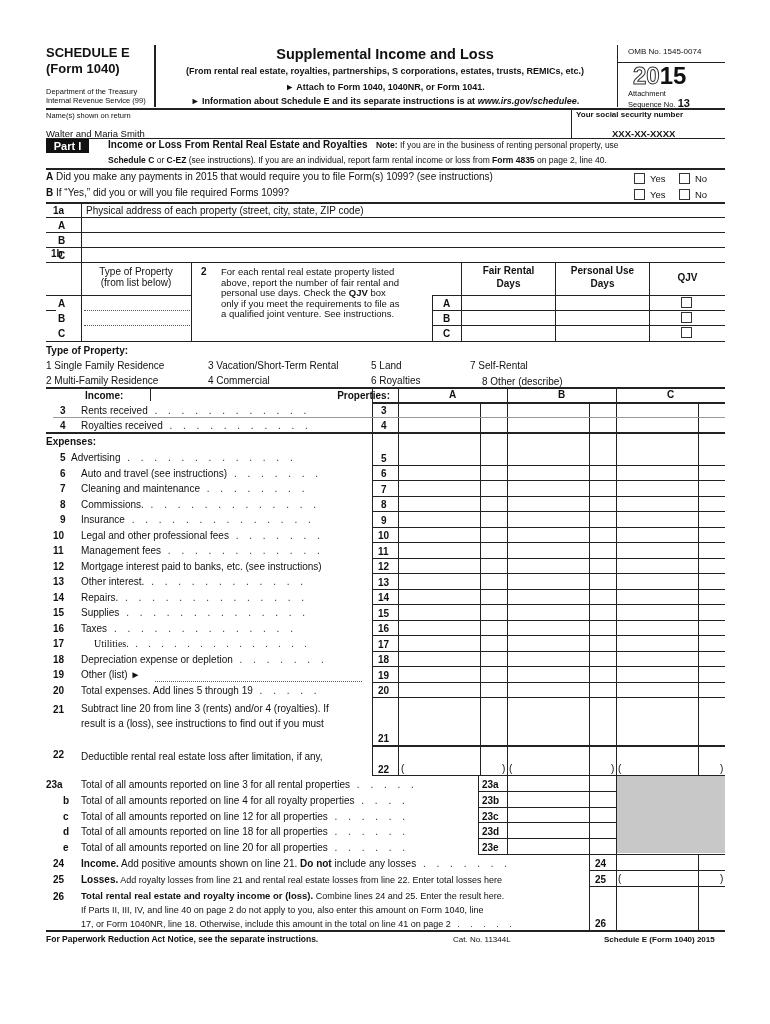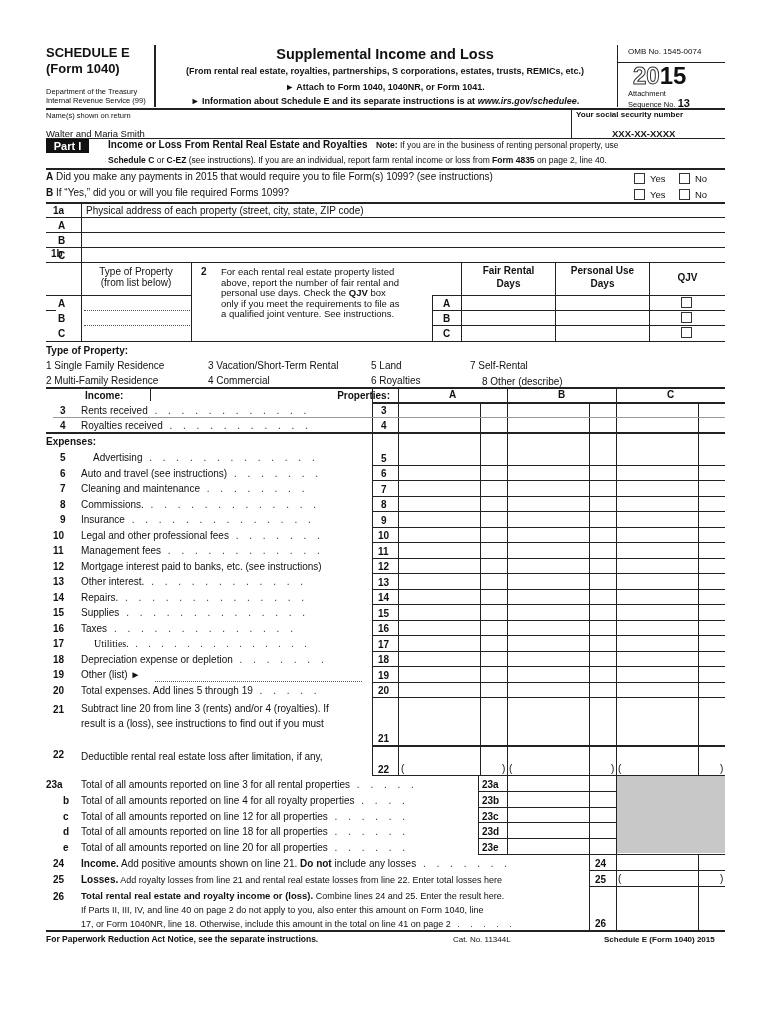--- a/index.html
+++ b/index.html
@@ -207,21 +207,21 @@
   <div class="ltxt" style="left:81px;top:420px;"><span>Royalties received</span><span class="dots"> . . . . . . . . . . .</span></div>
   <div class="boxlbl" style="left:381px;top:420px;">4</div>
   <div class="abs" style="left:399px;top:418px;width:108px;height:14px;"></div>
   <div class="abs" style="left:508px;top:418px;width:108px;height:14px;"></div>
   <div class="abs" style="left:617px;top:418px;width:108px;height:14px;"></div>
   <div class="hl2" style="left:46px;top:432px;width:679px;"></div>
 
   <div class="abs b" style="left:46px;top:436px;font-size:10px;">Expenses:</div>
 
   <div class="lnum" style="left:60px;top:452px;">5</div>
-  <div class="ltxt" style="left:93px;top:452px;"><span>Advertising</span><span class="dots"> . . . . . . . . . . . . .</span></div>
+  <div class="ltxt" style="left:71px;top:452px;"><span>Advertising</span><span class="dots"> . . . . . . . . . . . . .</span></div>
   <div class="boxlbl" style="left:381px;top:453px;">5</div>
   <div class="abs" style="left:399px;top:449px;width:108px;height:15px;"></div>
   <div class="hl" style="left:372px;top:465px;width:353px;"></div>
 
   <div class="lnum" style="left:60px;top:468px;">6</div>
   <div class="ltxt" style="left:81px;top:468px;"><span>Auto and travel (see instructions)</span><span class="dots"> . . . . . . .</span></div>
   <div class="boxlbl" style="left:381px;top:468px;">6</div>
   <div class="hl" style="left:372px;top:480px;width:353px;"></div>
 
   <div class="lnum" style="left:60px;top:483px;">7</div>

